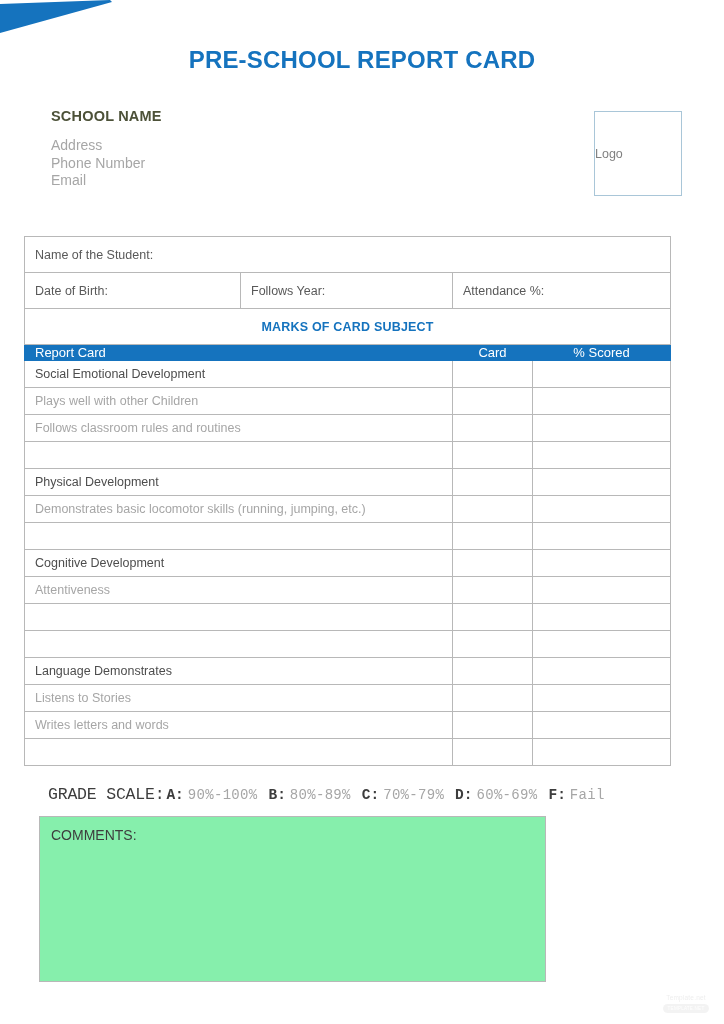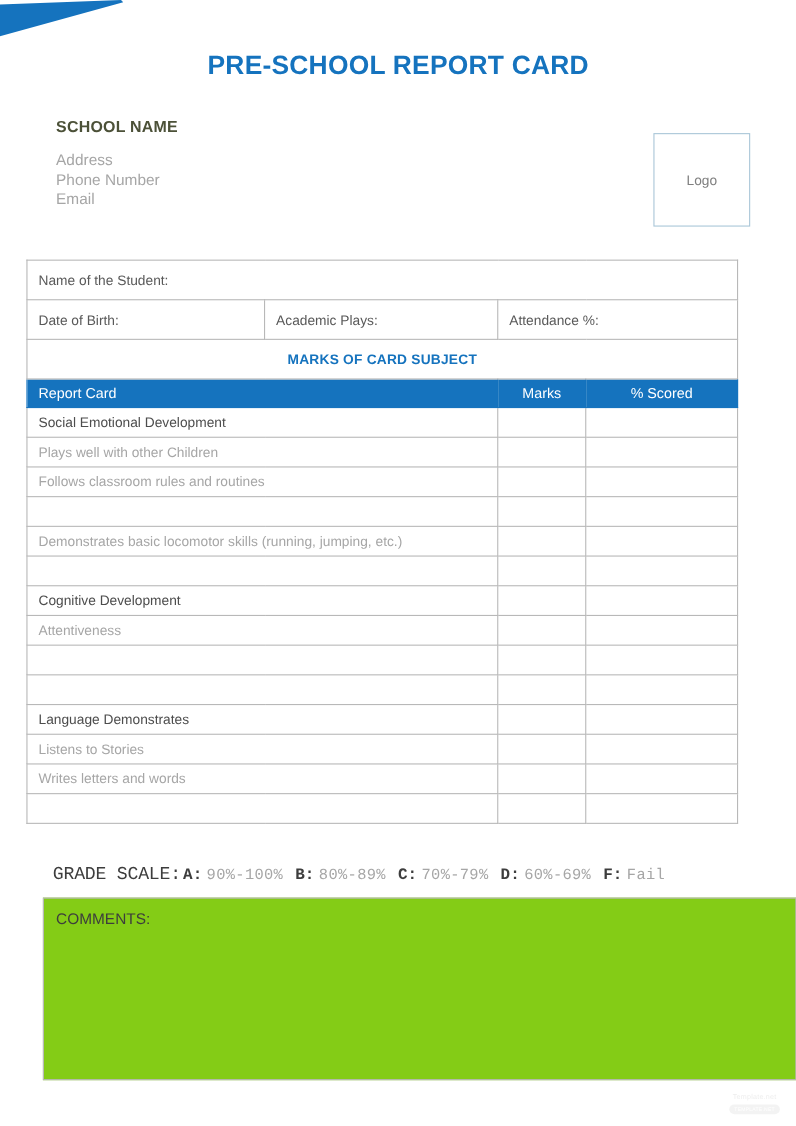--- a/index.html
+++ b/index.html
@@ -67,25 +67,23 @@
   
   .logo-box {
     position: absolute;
     top: 111px;
     left: 594px;
     width: 88px;
     height: 85px;
     border: 1px solid #a9c6d8;
     display: flex;
     align-items: center;
-    justify-content: center;
     font-size: 12.5px;
     color: #808080;
     background: #ffffff;
-    margin-top: 10px;
   }
 
   
   .report-table {
     position: absolute;
     top: 236px;
     left: 24px;
     width: 646px;
     border-collapse: collapse;
     table-layout: fixed;
@@ -108,21 +106,21 @@
     font-weight: bold;
     color: #1573be;
     letter-spacing: 0.2px;
   }
 
   tr.head-row td {
     background: #1573be;
     border-color: #1573be;
     color: #ffffff;
     font-size: 13px;
-    height: 26px;
+    height: 16px;
   }
   tr.head-row td.num-col { text-align: center; }
 
   .cat-cell { color: #4d4d4d; }
   .item-cell { color: #a6a6a6; }
   .blank-cell { color: transparent; }
 
   
   .grade-scale {
     position: absolute;
@@ -150,24 +148,24 @@
     color: #a6a6a6;
     margin-left: 4px;
     letter-spacing: 0.3px;
   }
 
   
   .comments-box {
     position: absolute;
     top: 816px;
     left: 39px;
-    width: 685px;
+    width: 507px;
     height: 166px;
     border: 1px solid #b8b8b8;
-    background: #84cc16;
+    background: #86efac;
   }
   .comments-label {
     position: absolute;
     top: 10px;
     left: 11px;
     font-size: 14px;
     color: #3d3d3d;
   }
 
   
@@ -228,29 +226,29 @@
     <col style="width:212px">
     <col style="width:80px">
     <col style="width:138px">
   </colgroup>
   <tbody>
     <tr>
       <td class="tall label-cell" colspan="4">Name of the Student:</td>
     </tr>
     <tr>
       <td class="tall label-cell">Date of Birth:</td>
-      <td class="tall label-cell">Academic Plays:</td>
+      <td class="tall label-cell">Follows Year:</td>
       <td class="tall label-cell" colspan="2">Attendance %:</td>
     </tr>
     <tr>
       <td class="tall marks-banner" colspan="4">MARKS OF CARD SUBJECT</td>
     </tr>
     <tr class="head-row">
       <td colspan="2">Report Card</td>
-      <td class="num-col">Marks</td>
+      <td class="num-col">Card</td>
       <td class="num-col">% Scored</td>
     </tr>
   </tbody>
   <tbody id="rows-body">
       <tr>
         <td colspan="2" class="cat-cell">Social Emotional Development</td>
         <td></td>
         <td></td>
       </tr>
       <tr>
@@ -262,20 +260,25 @@
         <td colspan="2" class="item-cell">Follows classroom rules and routines</td>
         <td></td>
         <td></td>
       </tr>
       <tr>
         <td colspan="2" class="blank-cell"></td>
         <td></td>
         <td></td>
       </tr>
       <tr>
+        <td colspan="2" class="cat-cell">Physical Development</td>
+        <td></td>
+        <td></td>
+      </tr>
+      <tr>
         <td colspan="2" class="item-cell">Demonstrates basic locomotor skills (running, jumping, etc.)</td>
         <td></td>
         <td></td>
       </tr>
       <tr>
         <td colspan="2" class="blank-cell"></td>
         <td></td>
         <td></td>
       </tr>
       <tr>

